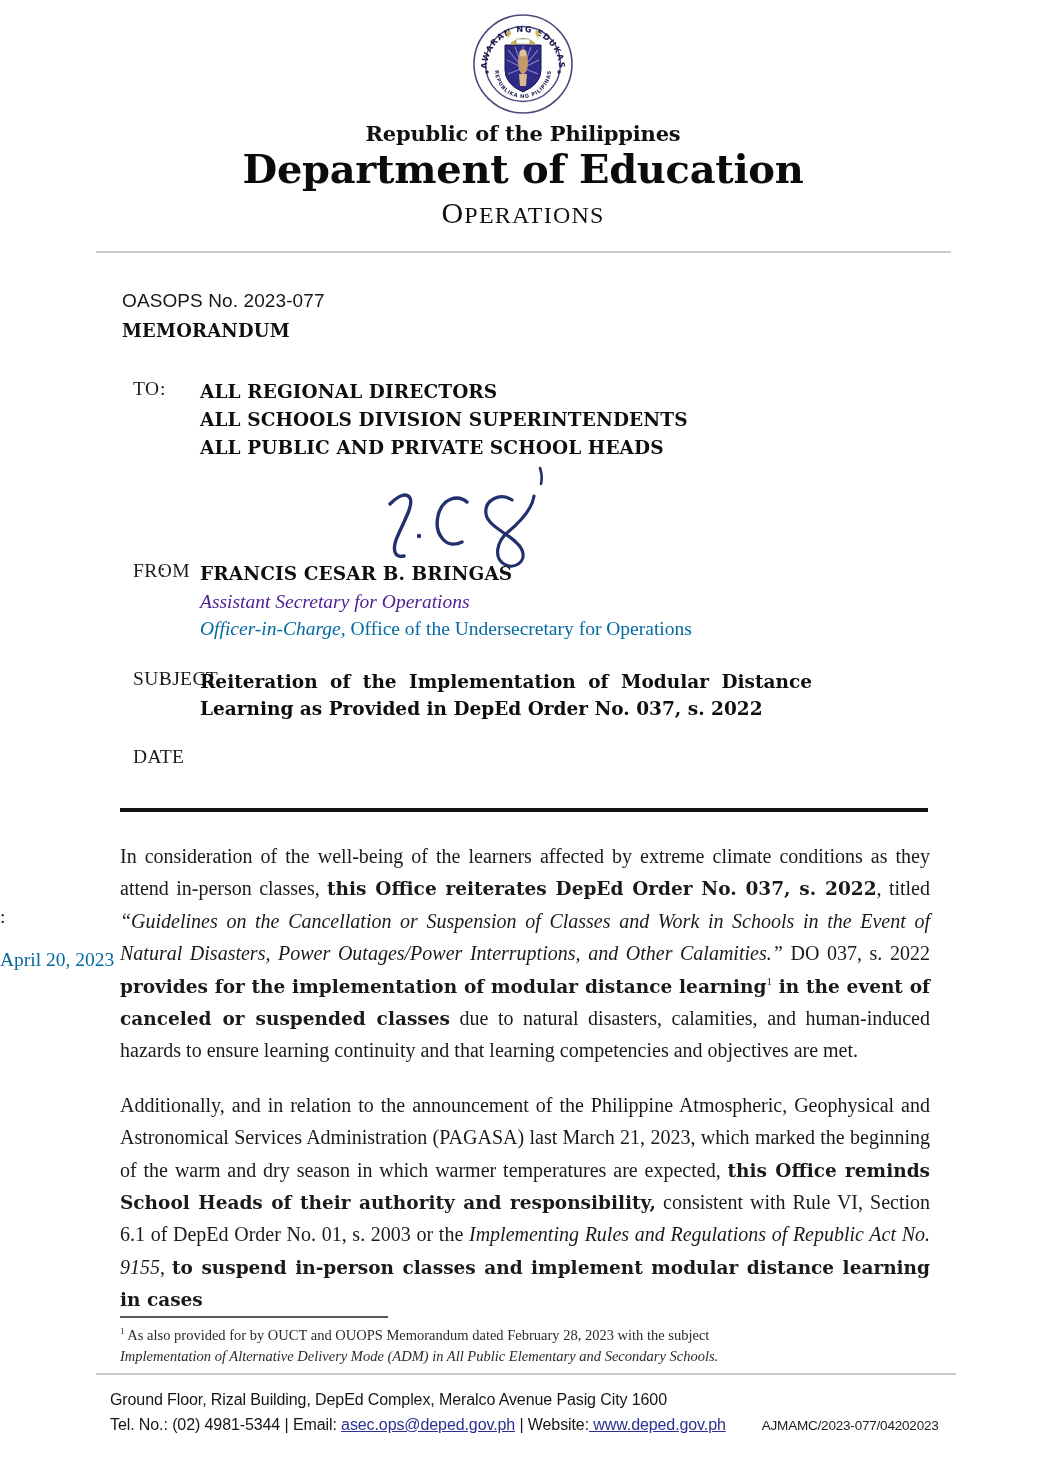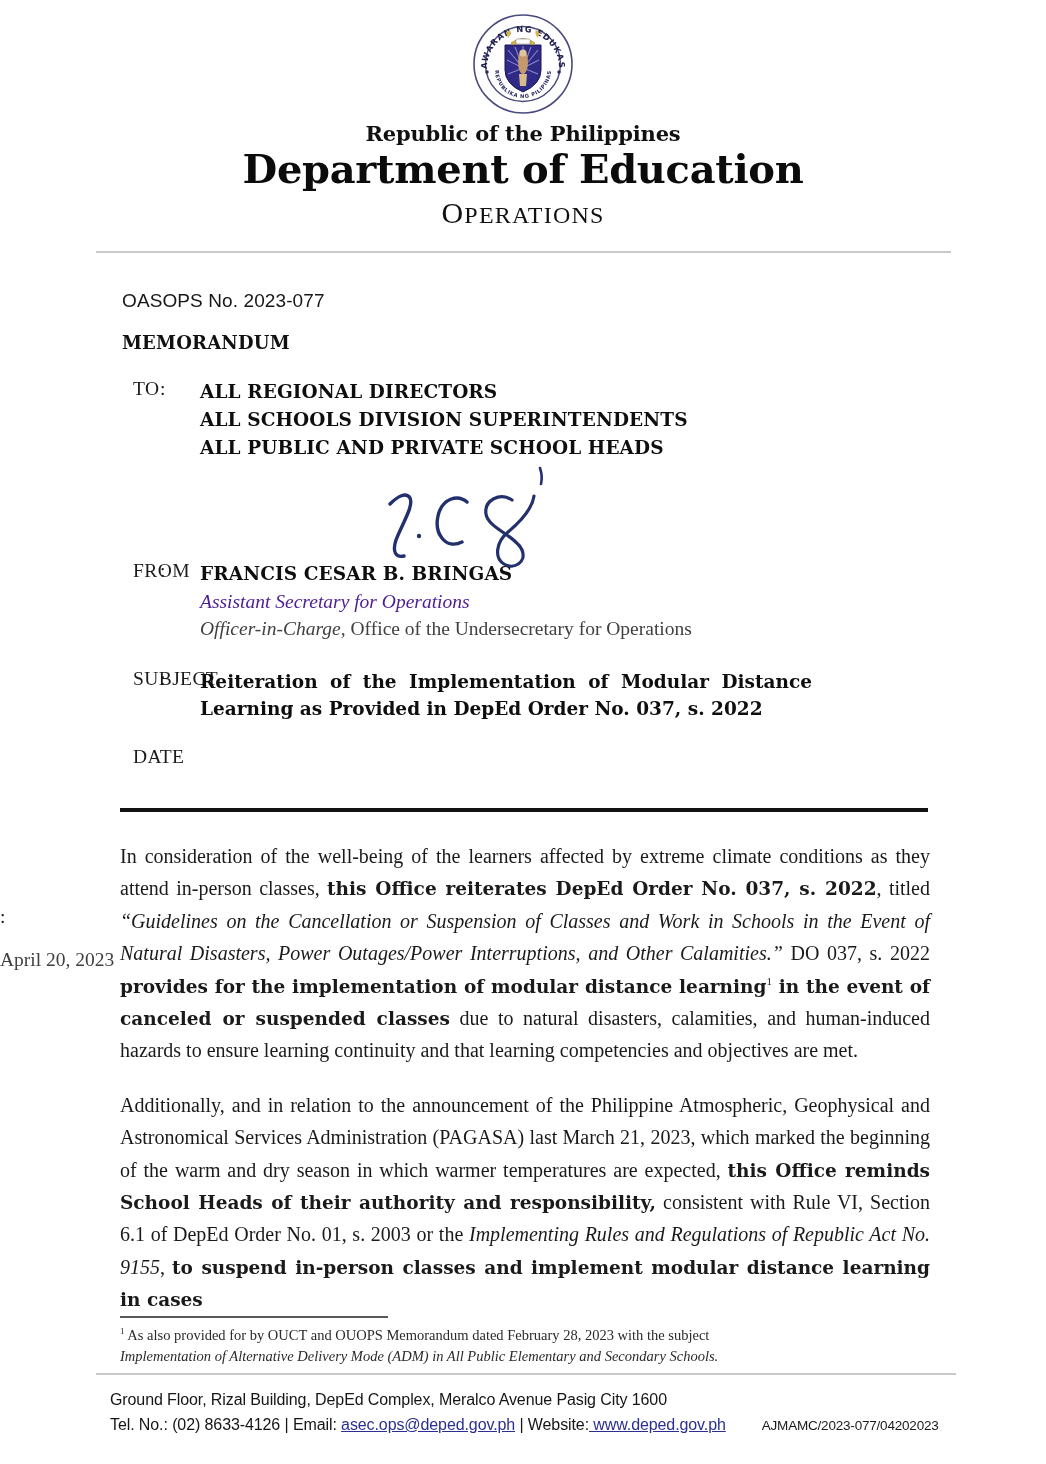--- a/index.html
+++ b/index.html
@@ -78,21 +78,21 @@
     font-family: "Liberation Sans", sans-serif;
     font-size: 19px;
     letter-spacing: 0.1px;
     color: #171717;
   }
   .memorandum {
     font-family: "DejaVu Serif", serif;
     font-weight: 700;
     font-size: 18px;
     letter-spacing: 0.2px;
-    margin-top: 20px;
+    margin-top: 8px;
     color: #111;
   }
 
   
   #fields { position: absolute; top: 378px; left: 0; width: 1046px; }
   .field-row {
     display: flex;
     align-items: flex-start;
     margin-bottom: 0px;
   }
@@ -122,21 +122,21 @@
     font-weight: 700;
     font-size: 18.5px;
     line-height: 1.50;
     letter-spacing: 0.1px;
     color: #0e0e0e;
   }
   .f-value .plain {
     font-family: "Liberation Serif", serif;
     font-size: 19.5px;
     line-height: 1.42;
-    color: #404040;
+    color: #0369a1;
   }
   .f-value .ital {
     font-family: "Liberation Serif", serif;
     font-style: italic;
     font-size: 19.5px;
     line-height: 1.42;
     color: #4c1d95;
   }
   .subject-text {
     font-family: "DejaVu Serif", serif;
@@ -369,14 +369,14 @@
 
 <div id="footnote">
   <div id="fn-rule"></div>
   <div class="fn-line"><sup>1</sup><span> As also provided for by OUCT and OUOPS Memorandum dated February 28, 2023 with the subject</span></div>
   <div class="fn-line ital">Implementation of Alternative Delivery Mode (ADM) in All Public Elementary and Secondary Schools.</div>
 </div>
 
 <div id="footer-rule"></div>
 <div id="footer">
   <div class="foot-line">Ground Floor, Rizal Building, DepEd Complex, Meralco Avenue Pasig City 1600</div>
-  <div class="foot-line"><span>Tel. No.: (02) 8633-4126 </span><span>| </span><span>Email: </span><a class="link" href="#">asec.ops@deped.gov.ph</a><span> | </span><span>Website:</span><a class="link" href="#"> www.deped.gov.ph</a><span class="doc-code">AJMAMC/2023-077/04202023</span></div>
+  <div class="foot-line"><span>Tel. No.: (02) 4981-5344 </span><span>| </span><span>Email: </span><a class="link" href="#">asec.ops@deped.gov.ph</a><span> | </span><span>Website:</span><a class="link" href="#"> www.deped.gov.ph</a><span class="doc-code">AJMAMC/2023-077/04202023</span></div>
 </div>
 
 </body></html>

